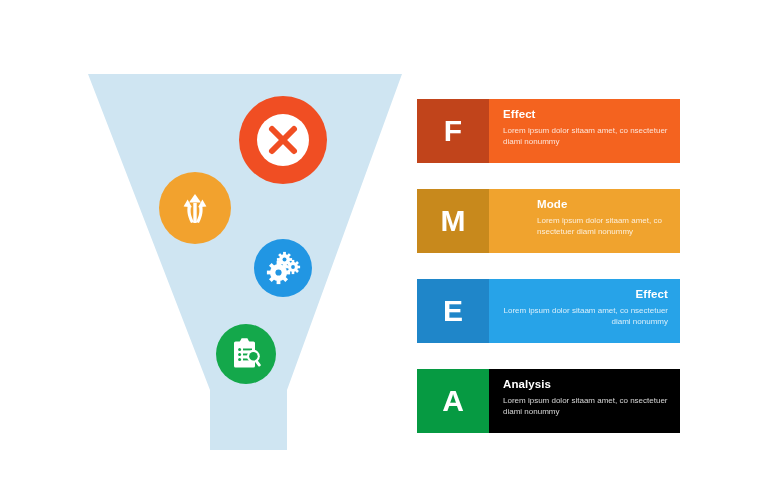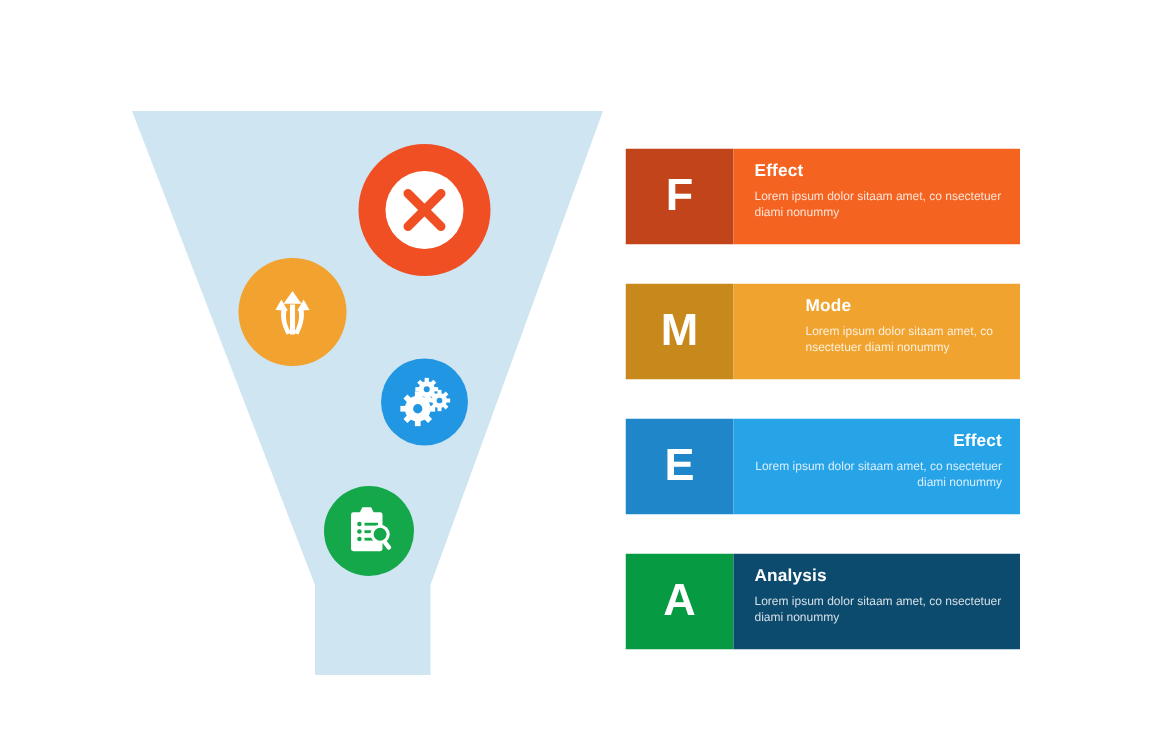--- a/index.html
+++ b/index.html
@@ -230,20 +230,20 @@
     <div class="card">
       <div class="card-letter" style="background:#1f86c9;">E</div>
       <div class="card-body" style="background:#27a3e8;text-align:right;">
         <p class="card-title">Effect</p>
         <p class="card-desc">Lorem ipsum dolor sitaam amet, co nsectetuer diami nonummy</p>
       </div>
     </div>
 
     <div class="card">
       <div class="card-letter" style="background:#069a42;">A</div>
-      <div class="card-body" style="background:#0c4a6e;">
+      <div class="card-body" style="background:#000000;">
         <p class="card-title">Analysis</p>
         <p class="card-desc">Lorem ipsum dolor sitaam amet, co nsectetuer diami nonummy</p>
       </div>
     </div>
 
   </div>
 </div>
 
 </body></html>

